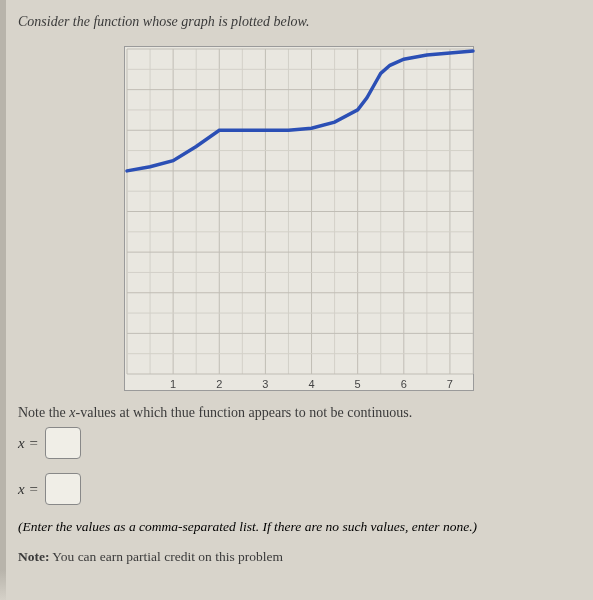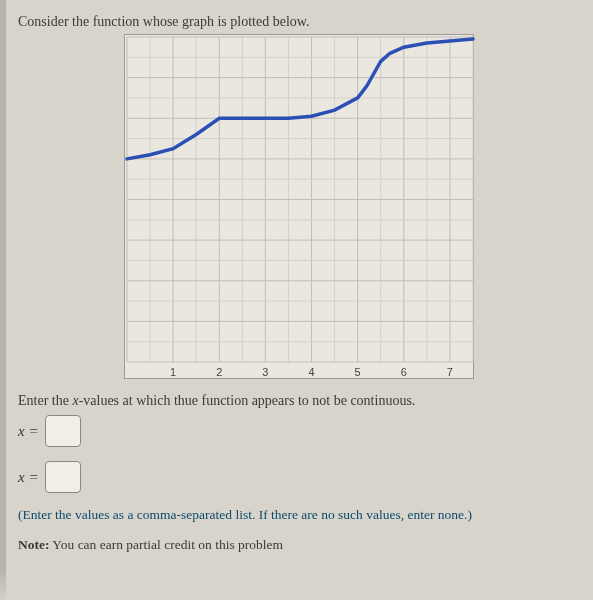--- a/index.html
+++ b/index.html
@@ -17,21 +17,22 @@
     left: 0; top: 0;
     width: 6px; height: 100%;
     background: #b8b4ab;
   }
   .container {
     padding: 14px 14px 0 18px;
   }
   .prompt-text {
     font-size: 14px;
     color: #3a3a3a;
-    margin-bottom: 4px;
+    margin-bottom: 16px;
+    font-style: italic;
   }
   .chart-wrap {
     display: flex;
     justify-content: center;
     margin-bottom: 14px;
   }
   .chart-box {
     width: 350px;
     height: 345px;
     border: 1px solid #9a9a9a;
@@ -64,21 +65,22 @@
     width: 36px;
     height: 32px;
     border: 1.5px solid #888;
     border-radius: 4px;
     background: #f0eee7;
     font-size: 14px;
     padding: 2px 4px;
   }
   .hint-text {
     font-size: 13.5px;
-    color: #0c4a6e;
+    font-style: italic;
+    color: #000000;
     margin: 6px 0 14px 0;
   }
   .note-text {
     font-size: 13.5px;
     color: #3a3a3a;
   }
   .note-text b { font-weight: bold; font-style: normal; }
   .fade-bottom {
     position: absolute;
     left: 0; right: 0; bottom: 0; height: 30px;
@@ -139,21 +141,21 @@
           <text x="186.53333333333333" y="341" class="xlabel">4</text>
           <text x="232.66666666666666" y="341" class="xlabel">5</text>
           <text x="278.8" y="341" class="xlabel">6</text>
           <text x="324.93333333333334" y="341" class="xlabel">7</text>
           <path d="M2.0 123.9 L25.1 119.8 L48.1 113.7 L71.2 99.5 L94.3 83.3 L117.3 83.3 L140.4 83.3 L163.5 83.3 L186.5 81.2 L209.6 75.1 L232.7 62.9 L241.9 50.8 L251.1 34.5 L255.7 26.4 L265.0 18.3 L278.8 12.2 L301.9 8.1 L324.9 6.1 L348.0 4.0" class="curve"></path>
         </svg>
     </div>
   </div>
 
   <p class="question">
-    <span>Enter the </span><span class="math-x">x</span><span>-values at which thue function appears to not be continuous.</span>
+    <span>Note the </span><span class="math-x">x</span><span>-values at which thue function appears to not be continuous.</span>
   </p>
   <div class="answer-row">
     <span class="eq-label">x =</span>
     <input class="answer-input" type="text" value="" style="">
   </div>
 
   <div class="answer-row">
     <span class="eq-label">x =</span>
     <input class="answer-input" type="text" value="" style="">
   </div>

